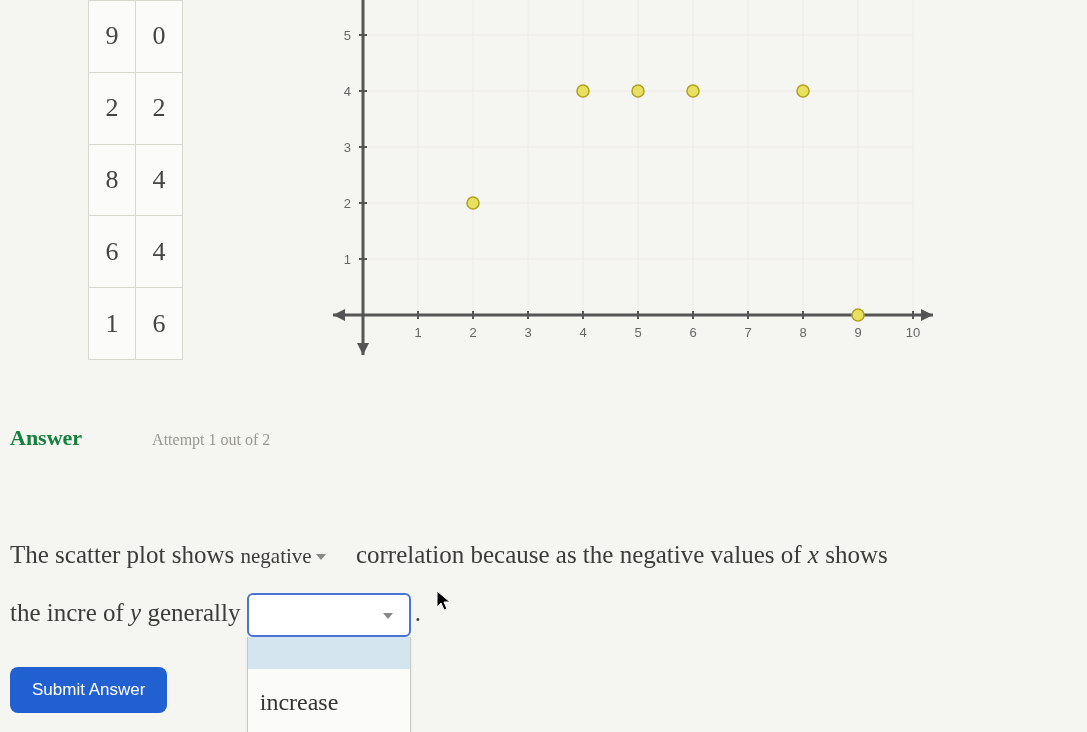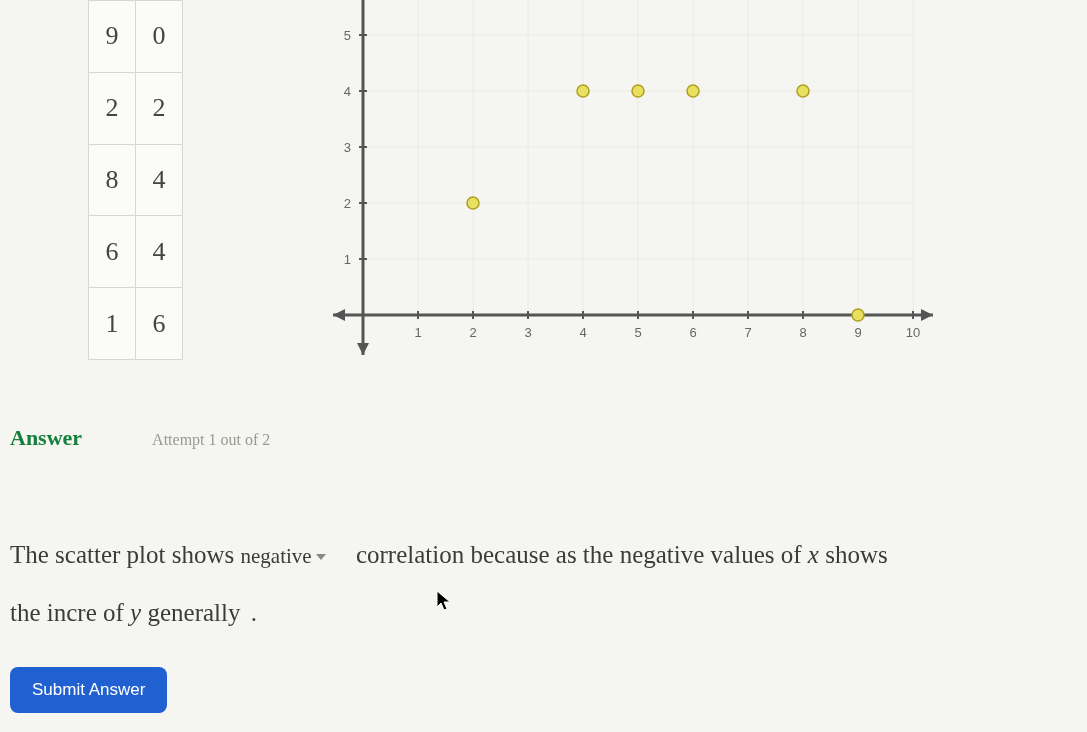--- a/index.html
+++ b/index.html
@@ -239,21 +239,30 @@
     <span>The scatter plot shows</span>
     <span class="inline-select">
       <span>negative</span><span class="chev"></span>
     </span>
     <span>correlation because as the negative values of</span>
     <span class="var-x">x</span>
     <span>shows</span><br>
     <span>the incre of</span>
     <span class="var-y">y</span>
     <span>generally</span>
-    <span class="period">.</span>
+    <span class="dropdown-open">
+      <div class="dropdown-input">
+        <span class="chev"></span>
+      </div>
+      <div class="dropdown-menu">
+        <div class="dropdown-opt blank"></div>
+        <div class="dropdown-opt">increase</div>
+
+      </div>
+    </span><span class="period">.</span>
   </div>
 
   <button class="submit-btn">Submit Answer</button>
 </div>
 
 <svg class="cursor-img" id="cursor" width="18" height="24" style="left: 436px; top: 590px;">
   <path d="M1 1 L1 17 L5 13 L8 20 L11 19 L8 12 L14 12 Z" fill="#000" stroke="#fff" stroke-width="1"></path>
 </svg>
 
 </body></html>

